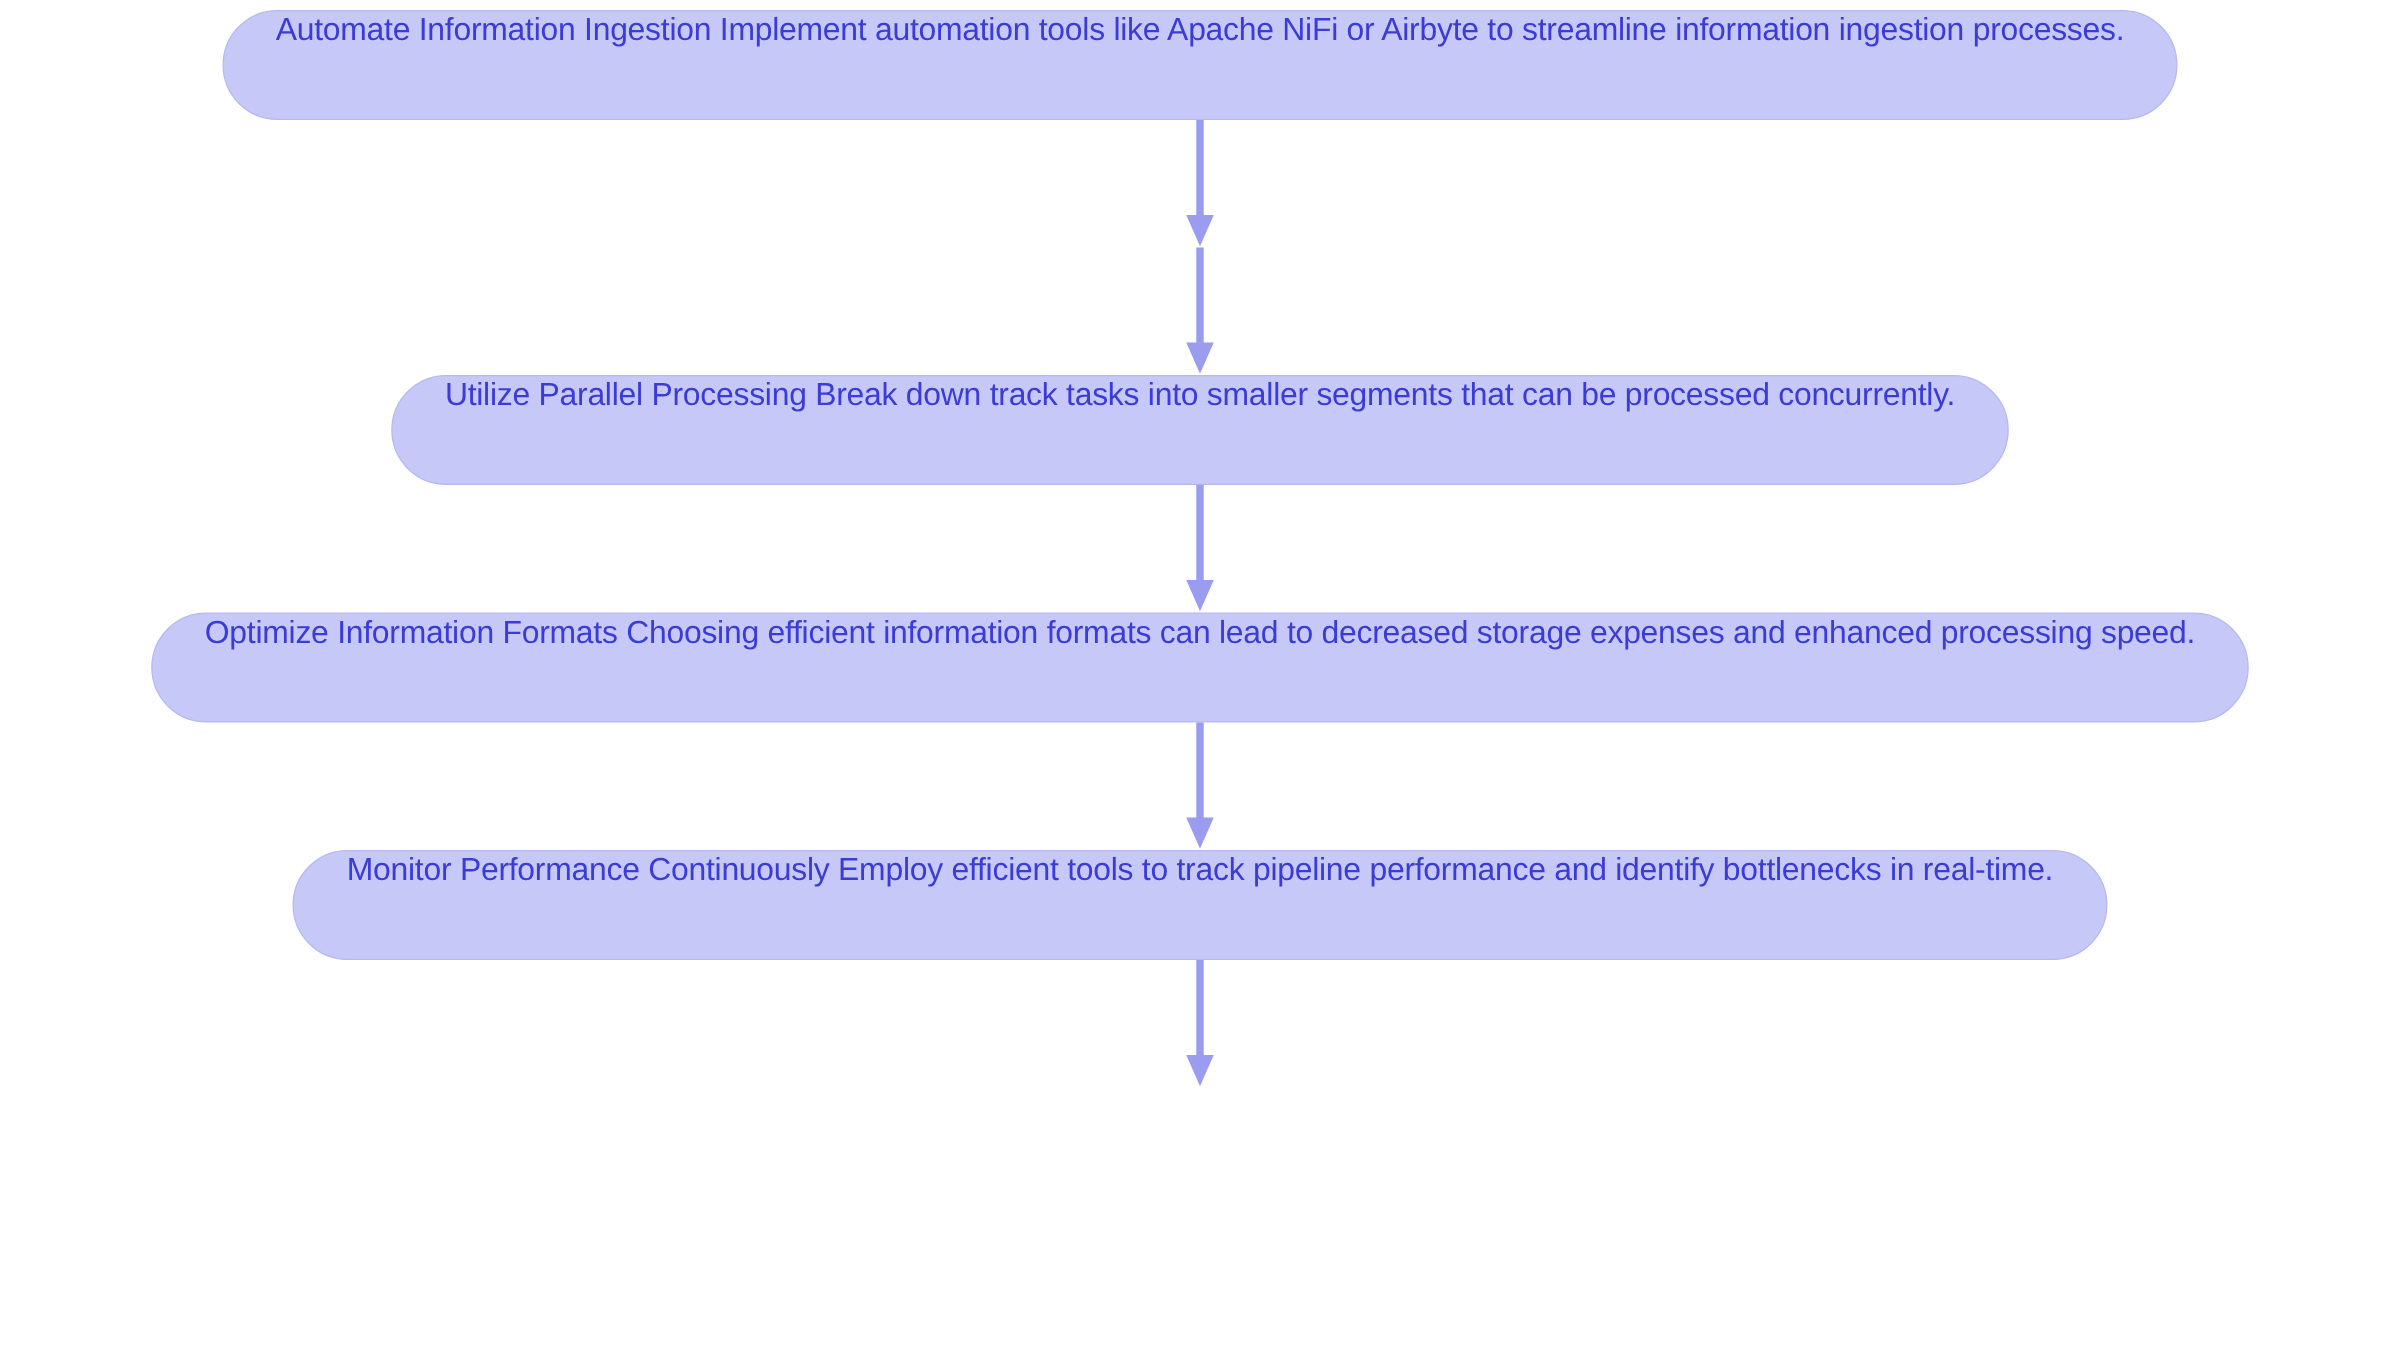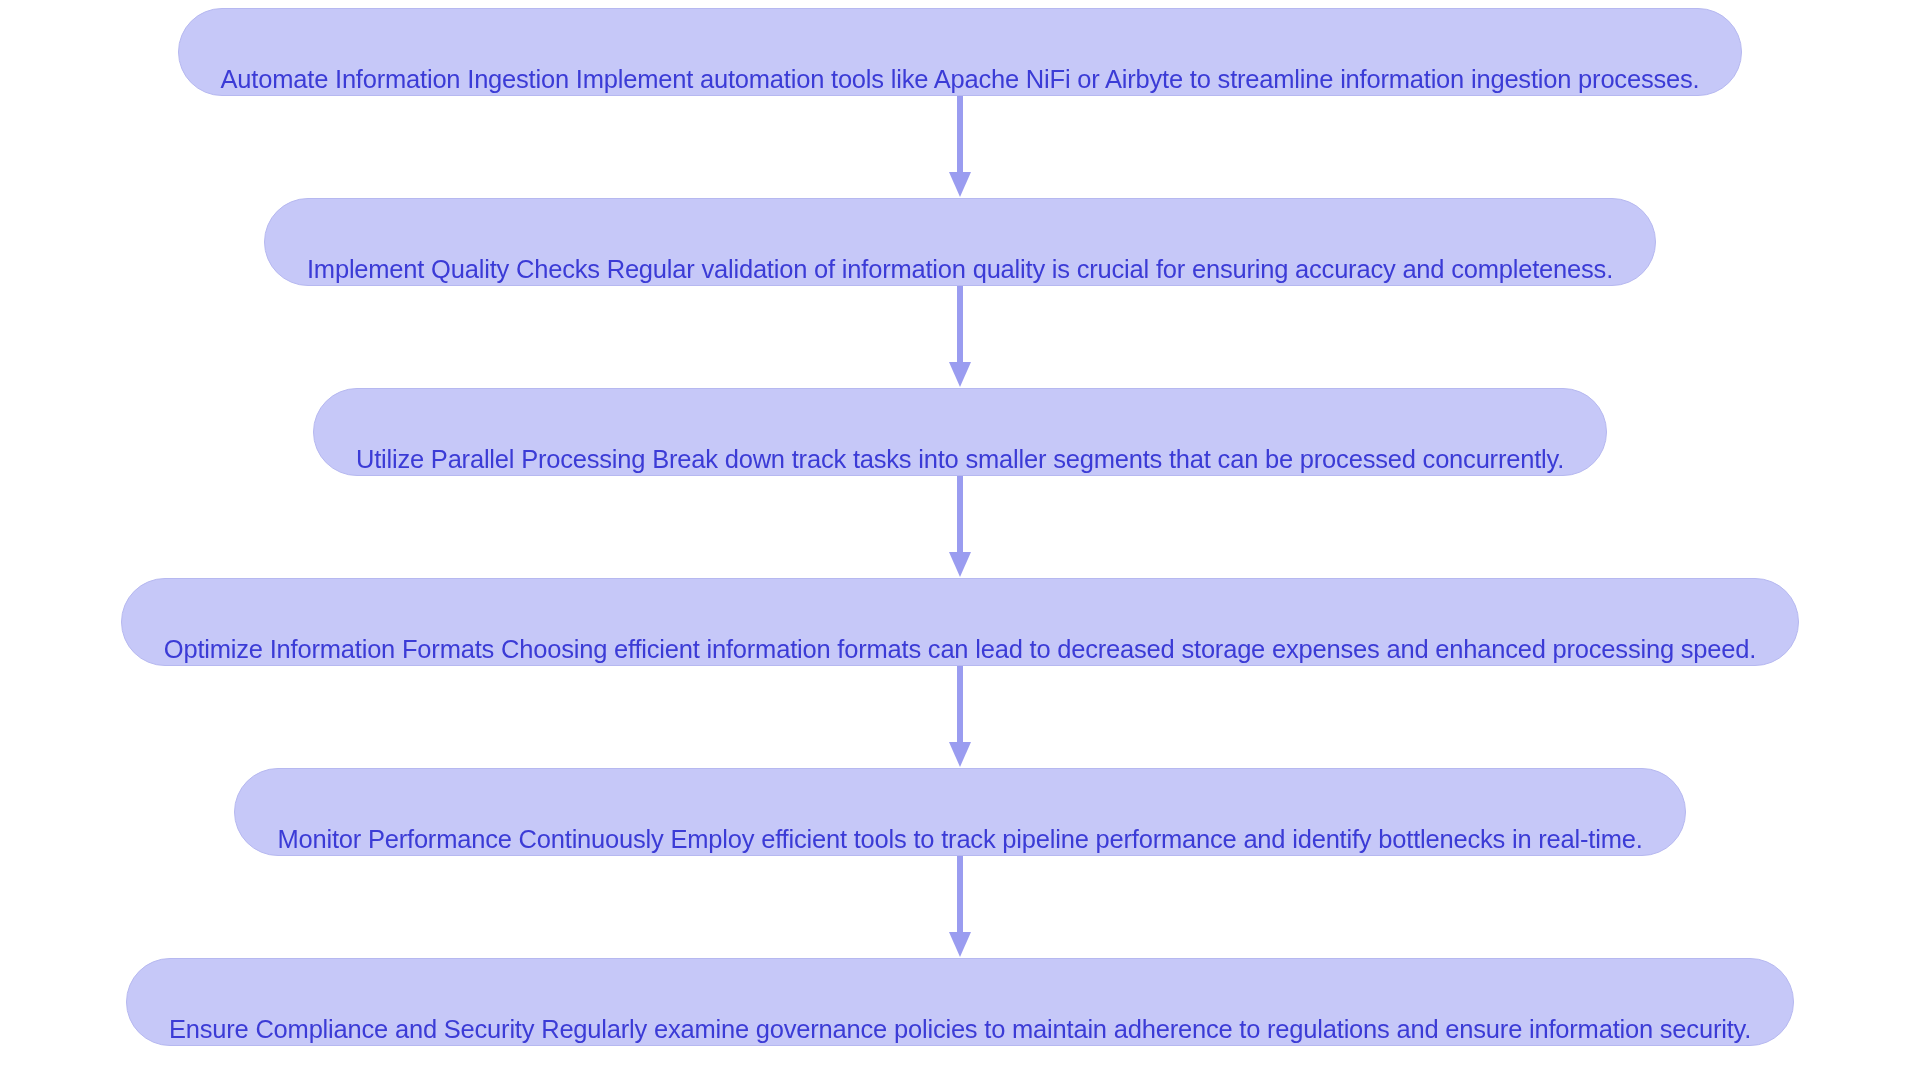--- a/index.html
+++ b/index.html
@@ -33,21 +33,21 @@
     border: 1px solid #b6b8f0;
     border-radius: 500px;
     color: #3b3bd6;
     font-size: 25.5px;
     font-family: "Liberation Sans", sans-serif;
     font-weight: 400;
     letter-spacing: -0.2px;
     line-height: 1.2;
     text-align: center;
     display: flex;
-    align-items: flex-end;
+    align-items: flex-start;
     justify-content: center;
     white-space: nowrap;
     height: 88px;
     padding: 0 42px;
     flex: 0 0 auto;
   }
 
   .flow-connector {
     position: relative;
     width: 26px;
@@ -71,23 +71,20 @@
     <span>Automate Information Ingestion Implement automation tools like Apache NiFi or Airbyte to streamline information ingestion processes.</span>
   </div>
 
   <div class="flow-connector">
     <svg viewBox="0 0 26 102" xmlns="http://www.w3.org/2000/svg" aria-hidden="true">
       <line x1="13" y1="0" x2="13" y2="82" stroke="#9a9cf0" stroke-width="6"></line>
       <polygon points="13,101 2,76 24,76" fill="#9a9cf0"></polygon>
     </svg>
   </div>
 
-  <div class="flow-node">
-    <span>Implement Quality Checks Regular validation of information quality is crucial for ensuring accuracy and completeness.</span>
-  </div>
 
   <div class="flow-connector">
     <svg viewBox="0 0 26 102" xmlns="http://www.w3.org/2000/svg" aria-hidden="true">
       <line x1="13" y1="0" x2="13" y2="82" stroke="#9a9cf0" stroke-width="6"></line>
       <polygon points="13,101 2,76 24,76" fill="#9a9cf0"></polygon>
     </svg>
   </div>
 
   <div class="flow-node">
     <span>Utilize Parallel Processing Break down track tasks into smaller segments that can be processed concurrently.</span>
@@ -115,17 +112,14 @@
     <span>Monitor Performance Continuously Employ efficient tools to track pipeline performance and identify bottlenecks in real-time.</span>
   </div>
 
   <div class="flow-connector">
     <svg viewBox="0 0 26 102" xmlns="http://www.w3.org/2000/svg" aria-hidden="true">
       <line x1="13" y1="0" x2="13" y2="82" stroke="#9a9cf0" stroke-width="6"></line>
       <polygon points="13,101 2,76 24,76" fill="#9a9cf0"></polygon>
     </svg>
   </div>
 
-  <div class="flow-node">
-    <span>Ensure Compliance and Security Regularly examine governance policies to maintain adherence to regulations and ensure information security.</span>
-  </div>
 
 </div>
 
 </body></html>

